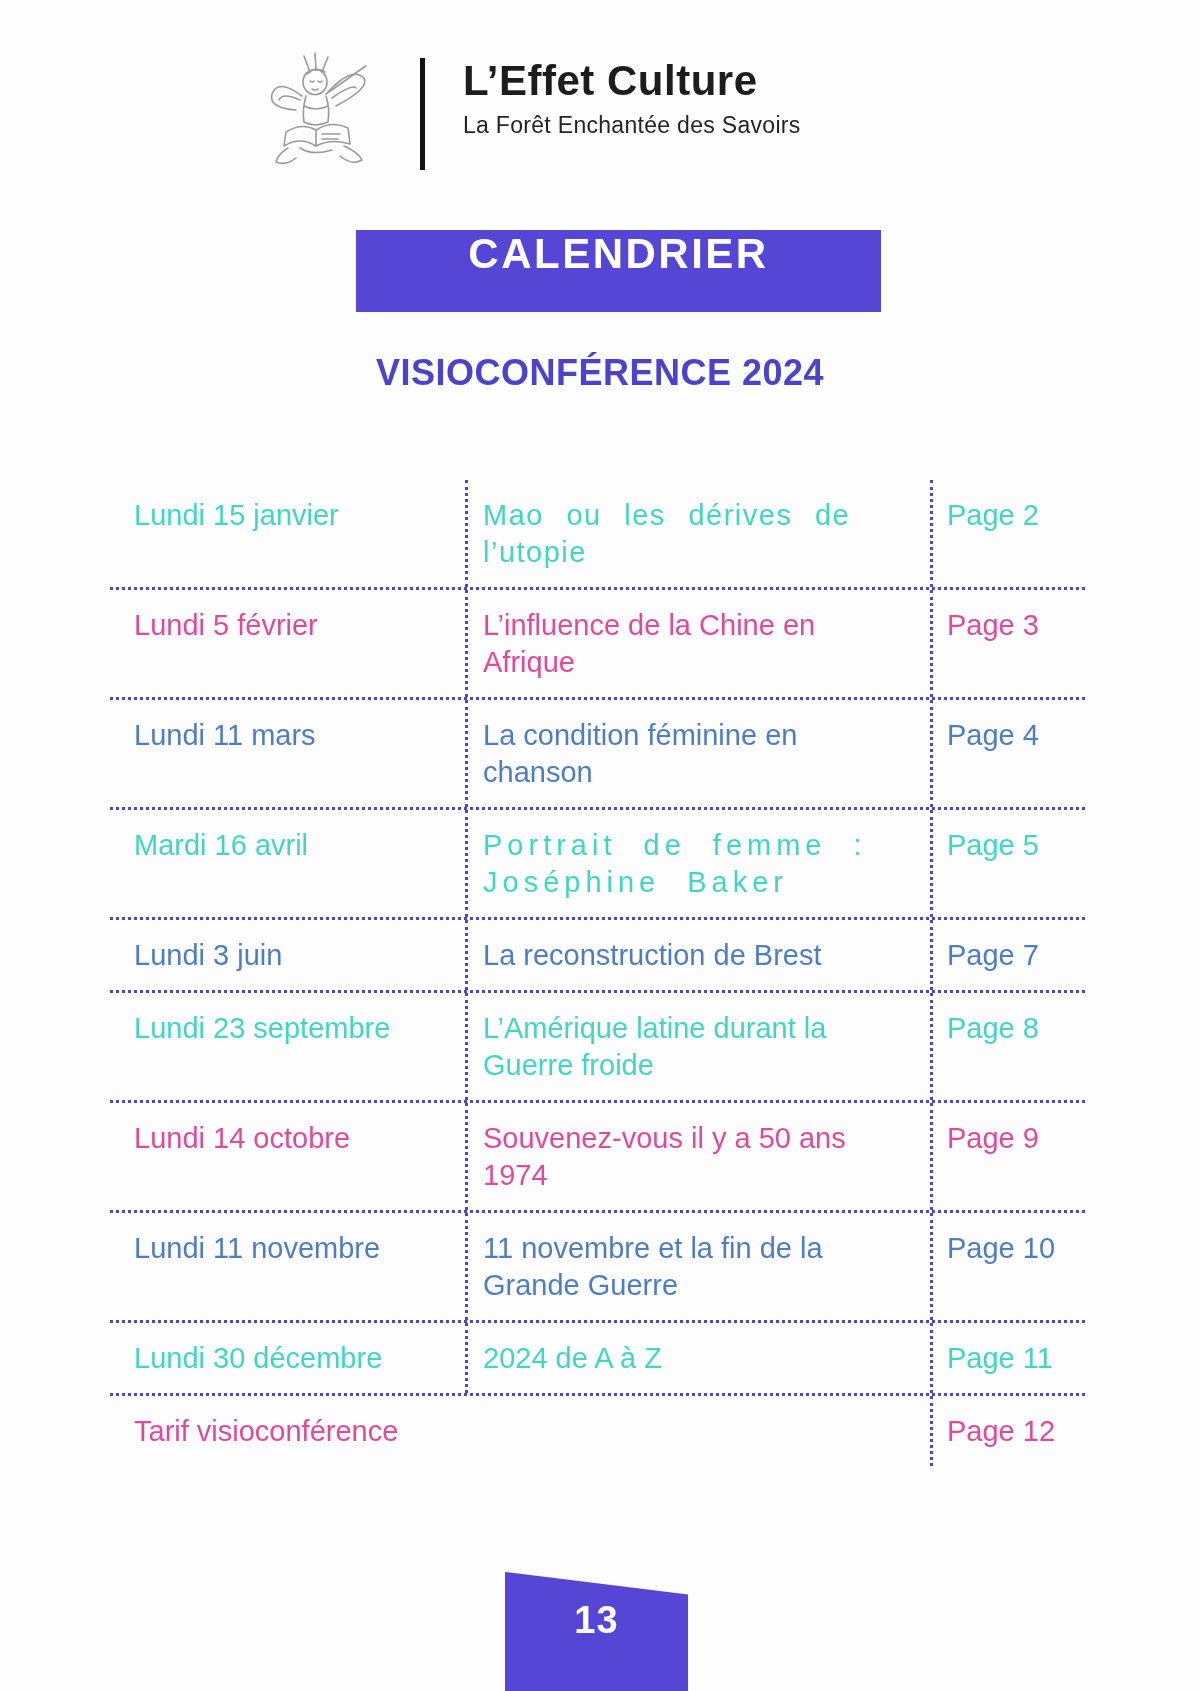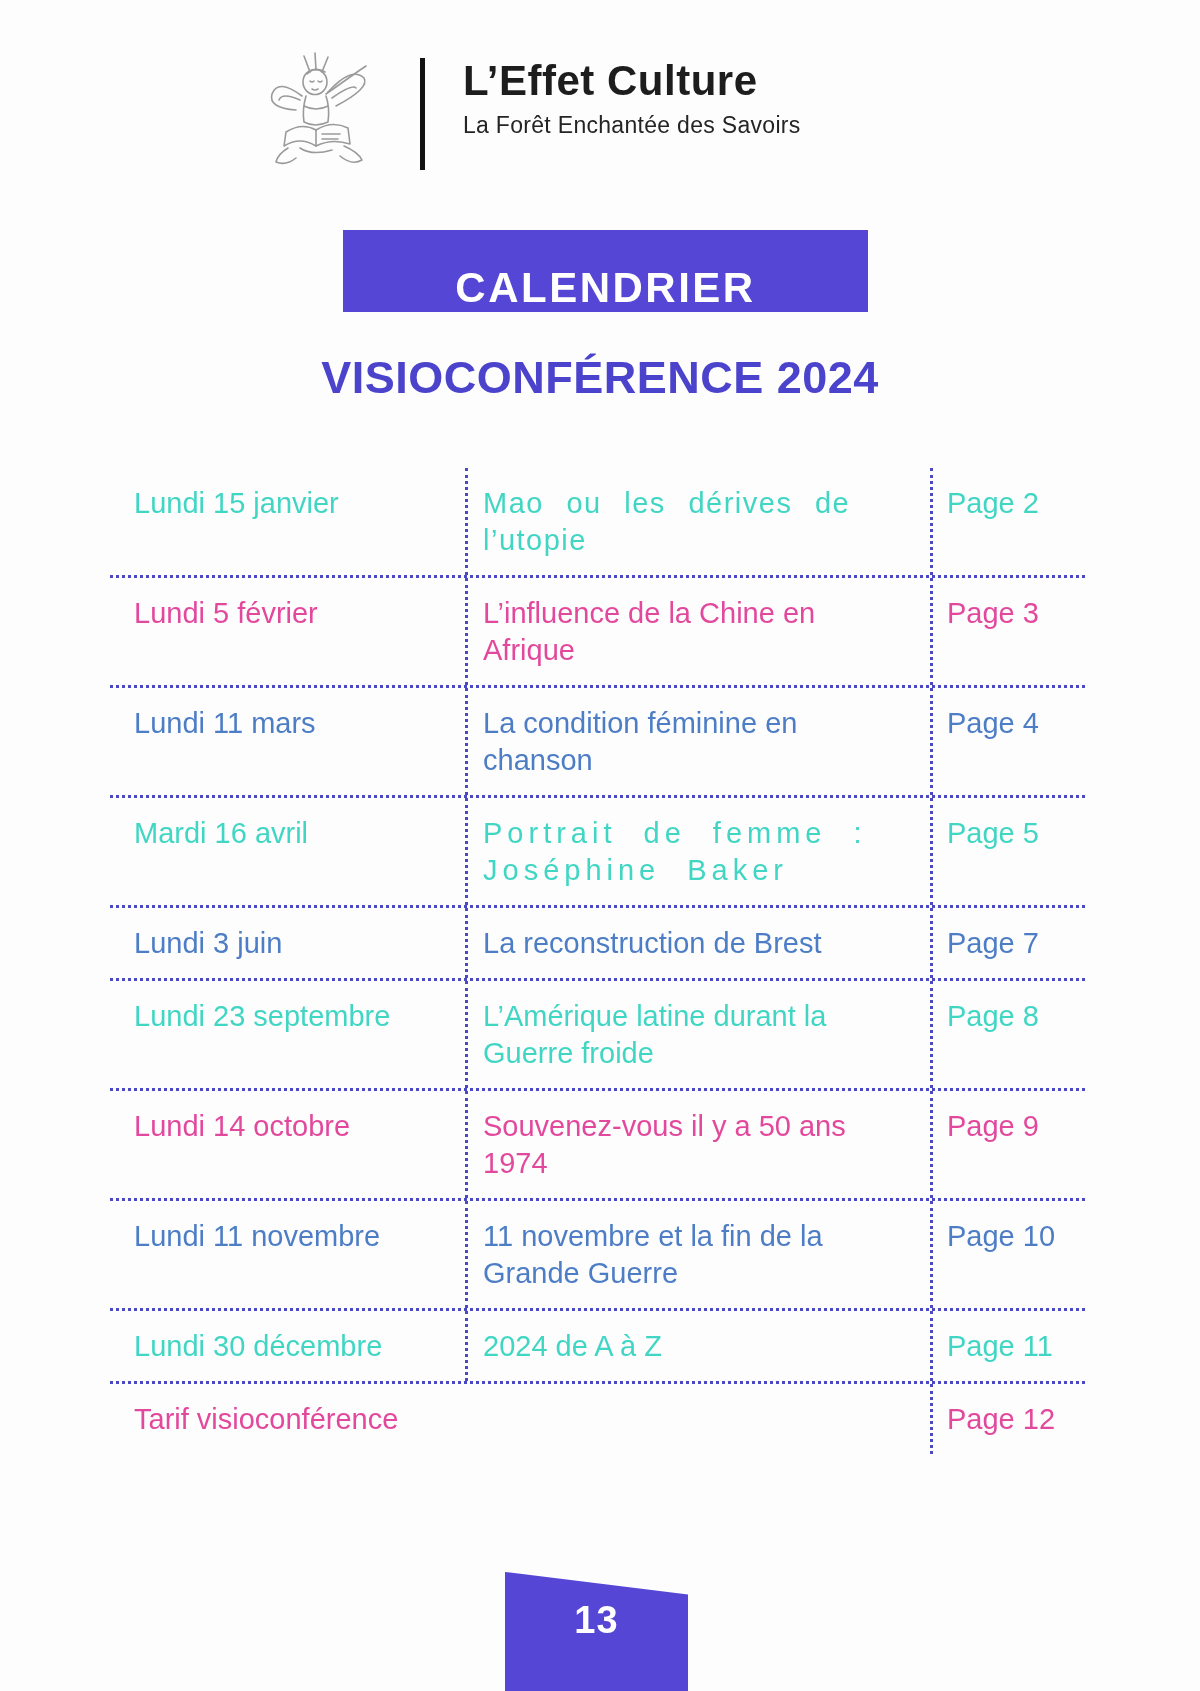--- a/index.html
+++ b/index.html
@@ -15,30 +15,30 @@
   }
   
   .brand-header{position:absolute;left:252px;top:48px;display:flex;align-items:flex-start;gap:16px;}
   .logo{width:132px;height:124px;flex:0 0 auto;}
   .brand-bar{width:5px;height:112px;background:#121212;margin:10px 22px 0 20px;}
   .brand-text{padding-top:10px;}
   .brand-name{font-size:42px;font-weight:bold;color:#1d1d1d;letter-spacing:0.5px;line-height:1.1;}
   .brand-tagline{font-size:23px;color:#242424;margin-top:8px;letter-spacing:0.3px;}
   
   .calendar-banner{
-    position:absolute;left:343px;top:230px;width:525px;height:82px;
-    background:var(--accent);color:#ffffff;display:flex;align-items:flex-end;justify-content:center;
+    position:absolute;left:356px;top:230px;width:525px;height:82px;
+    background:var(--accent);color:#ffffff;display:flex;align-items:flex-start;justify-content:center;
     font-size:42px;font-weight:bold;letter-spacing:2.5px;
   }
   .section-title{
     position:absolute;left:0;top:352px;width:1200px;text-align:center;
-    color:var(--heading);font-size:45px;font-weight:bold;letter-spacing:0.5px;
+    color:var(--heading);font-size:36px;font-weight:bold;letter-spacing:0.5px;
   }
   
-  .schedule{position:absolute;left:110px;top:468px;width:975px;}
+  .schedule{position:absolute;left:110px;top:480px;width:975px;}
   .row{display:grid;grid-template-columns:355px 465px 155px;border-bottom:3px dotted var(--dot);}
   .row.last{border-bottom:none;}
   .cell{font-size:29px;line-height:37px;padding:17px 6px 16px 24px;}
   .cell.topic{border-left:3px dotted var(--dot);padding-left:15px;padding-right:16px;white-space:pre-line;text-align:justify;}
   .cell.pageref{border-left:3px dotted var(--dot);padding-left:14px;white-space:nowrap;}
   .row.last .cell.date{grid-column:1 / 3;}
   .sp-wide{word-spacing:13px;letter-spacing:1.5px;}
   .sp-letter{letter-spacing:5px;word-spacing:14px;}
   .c-teal{color:var(--teal);}
   .c-pink{color:var(--pink);}

